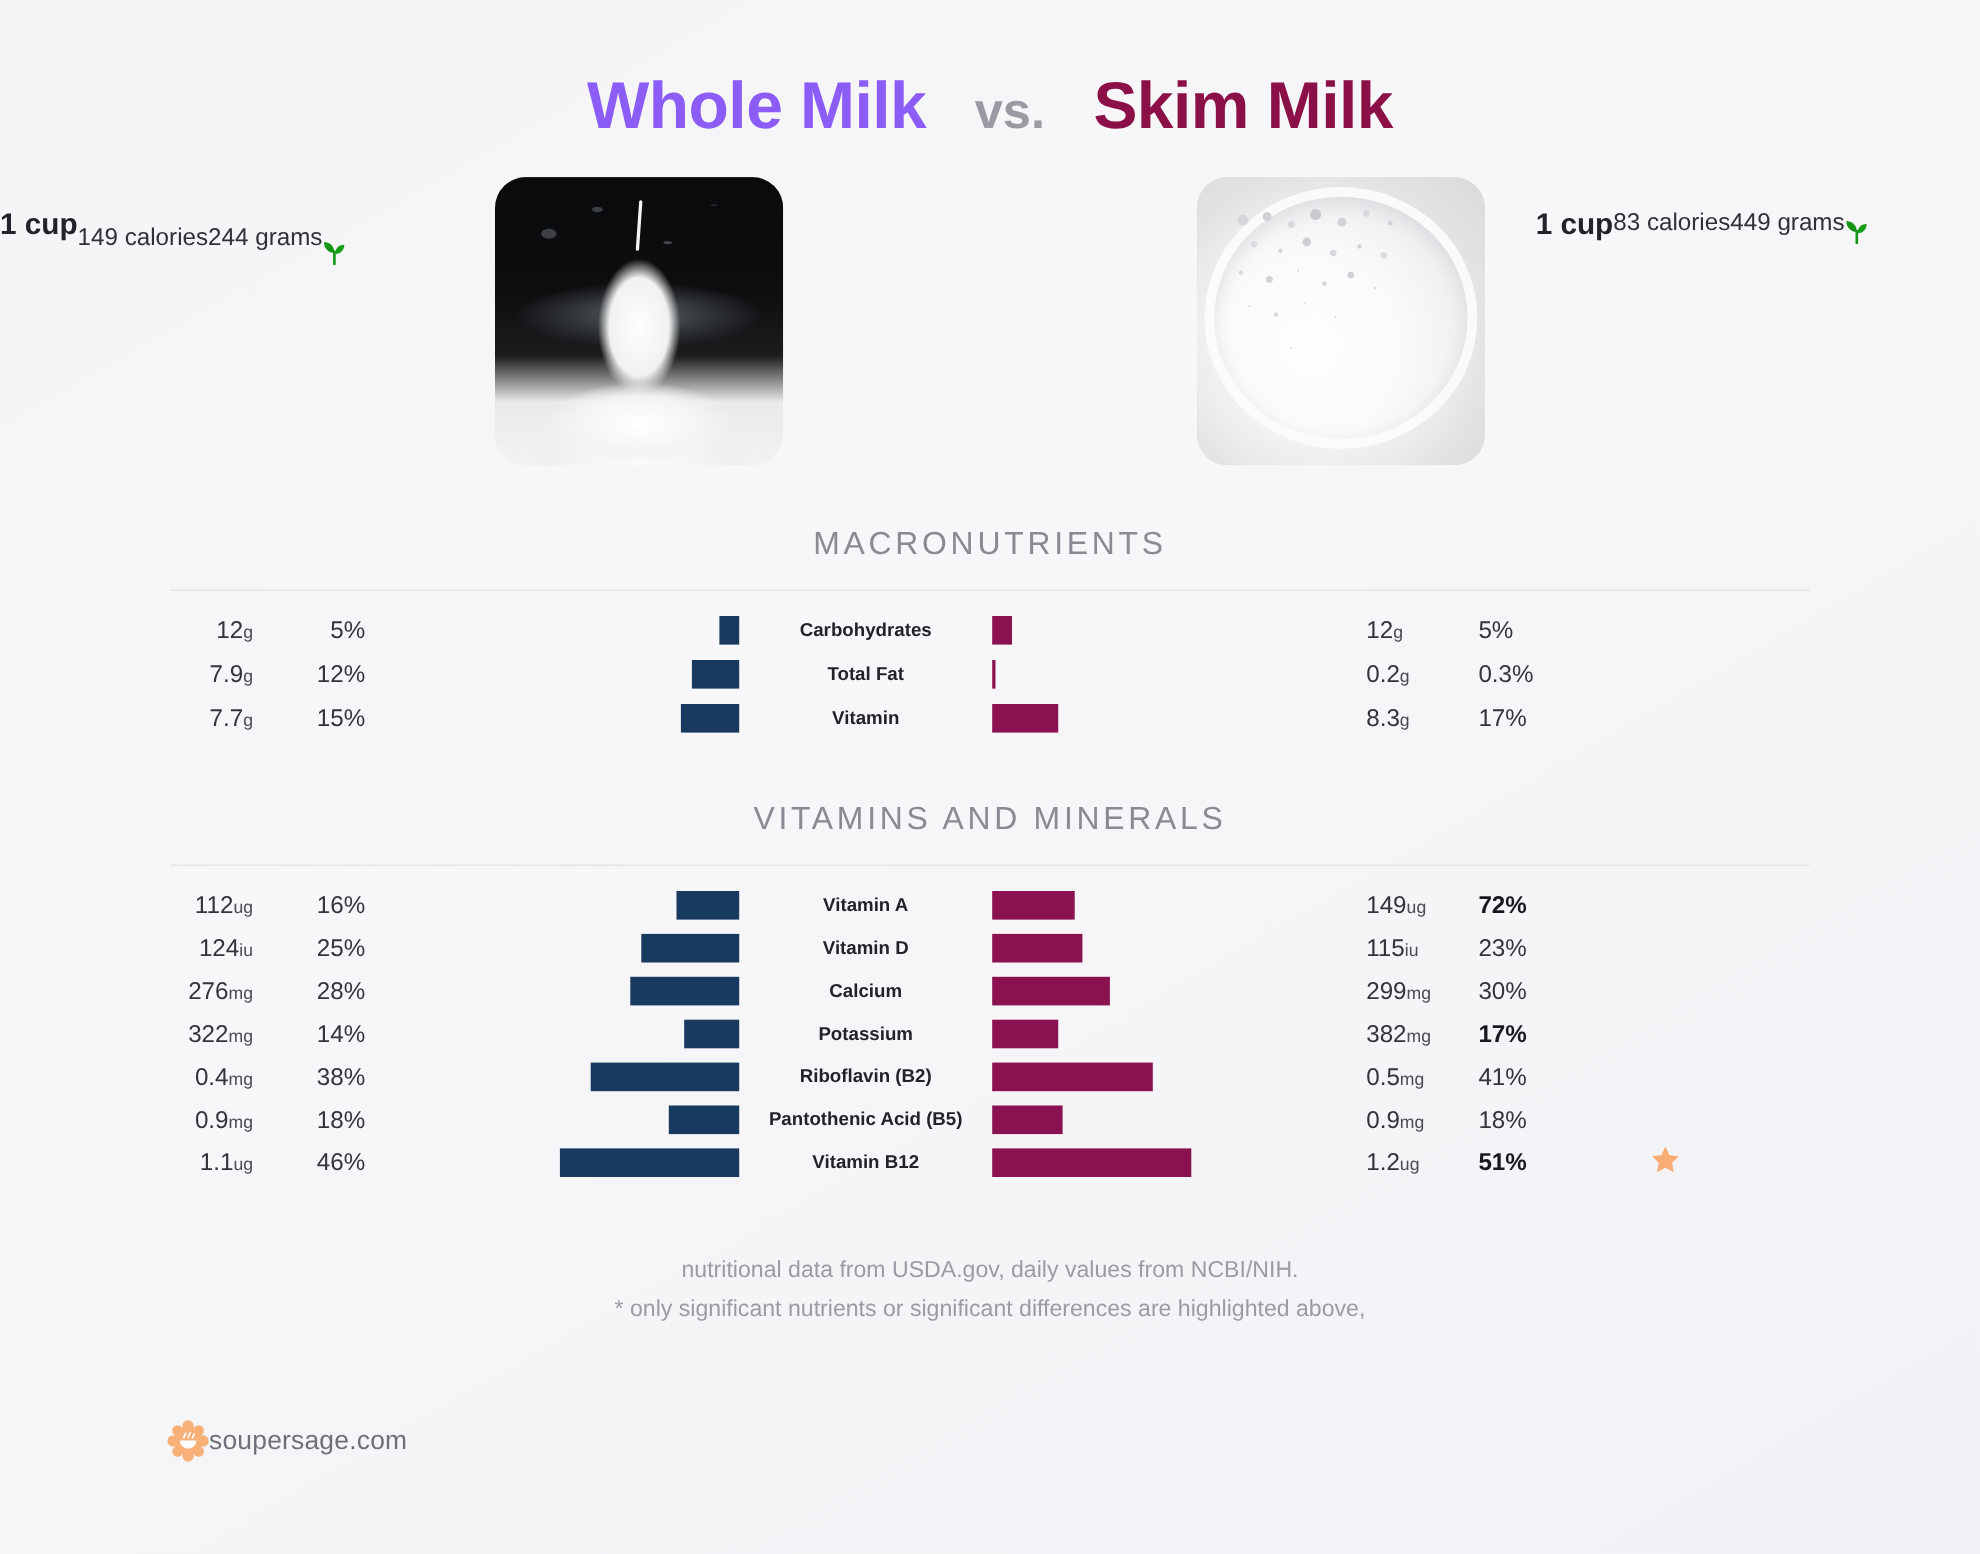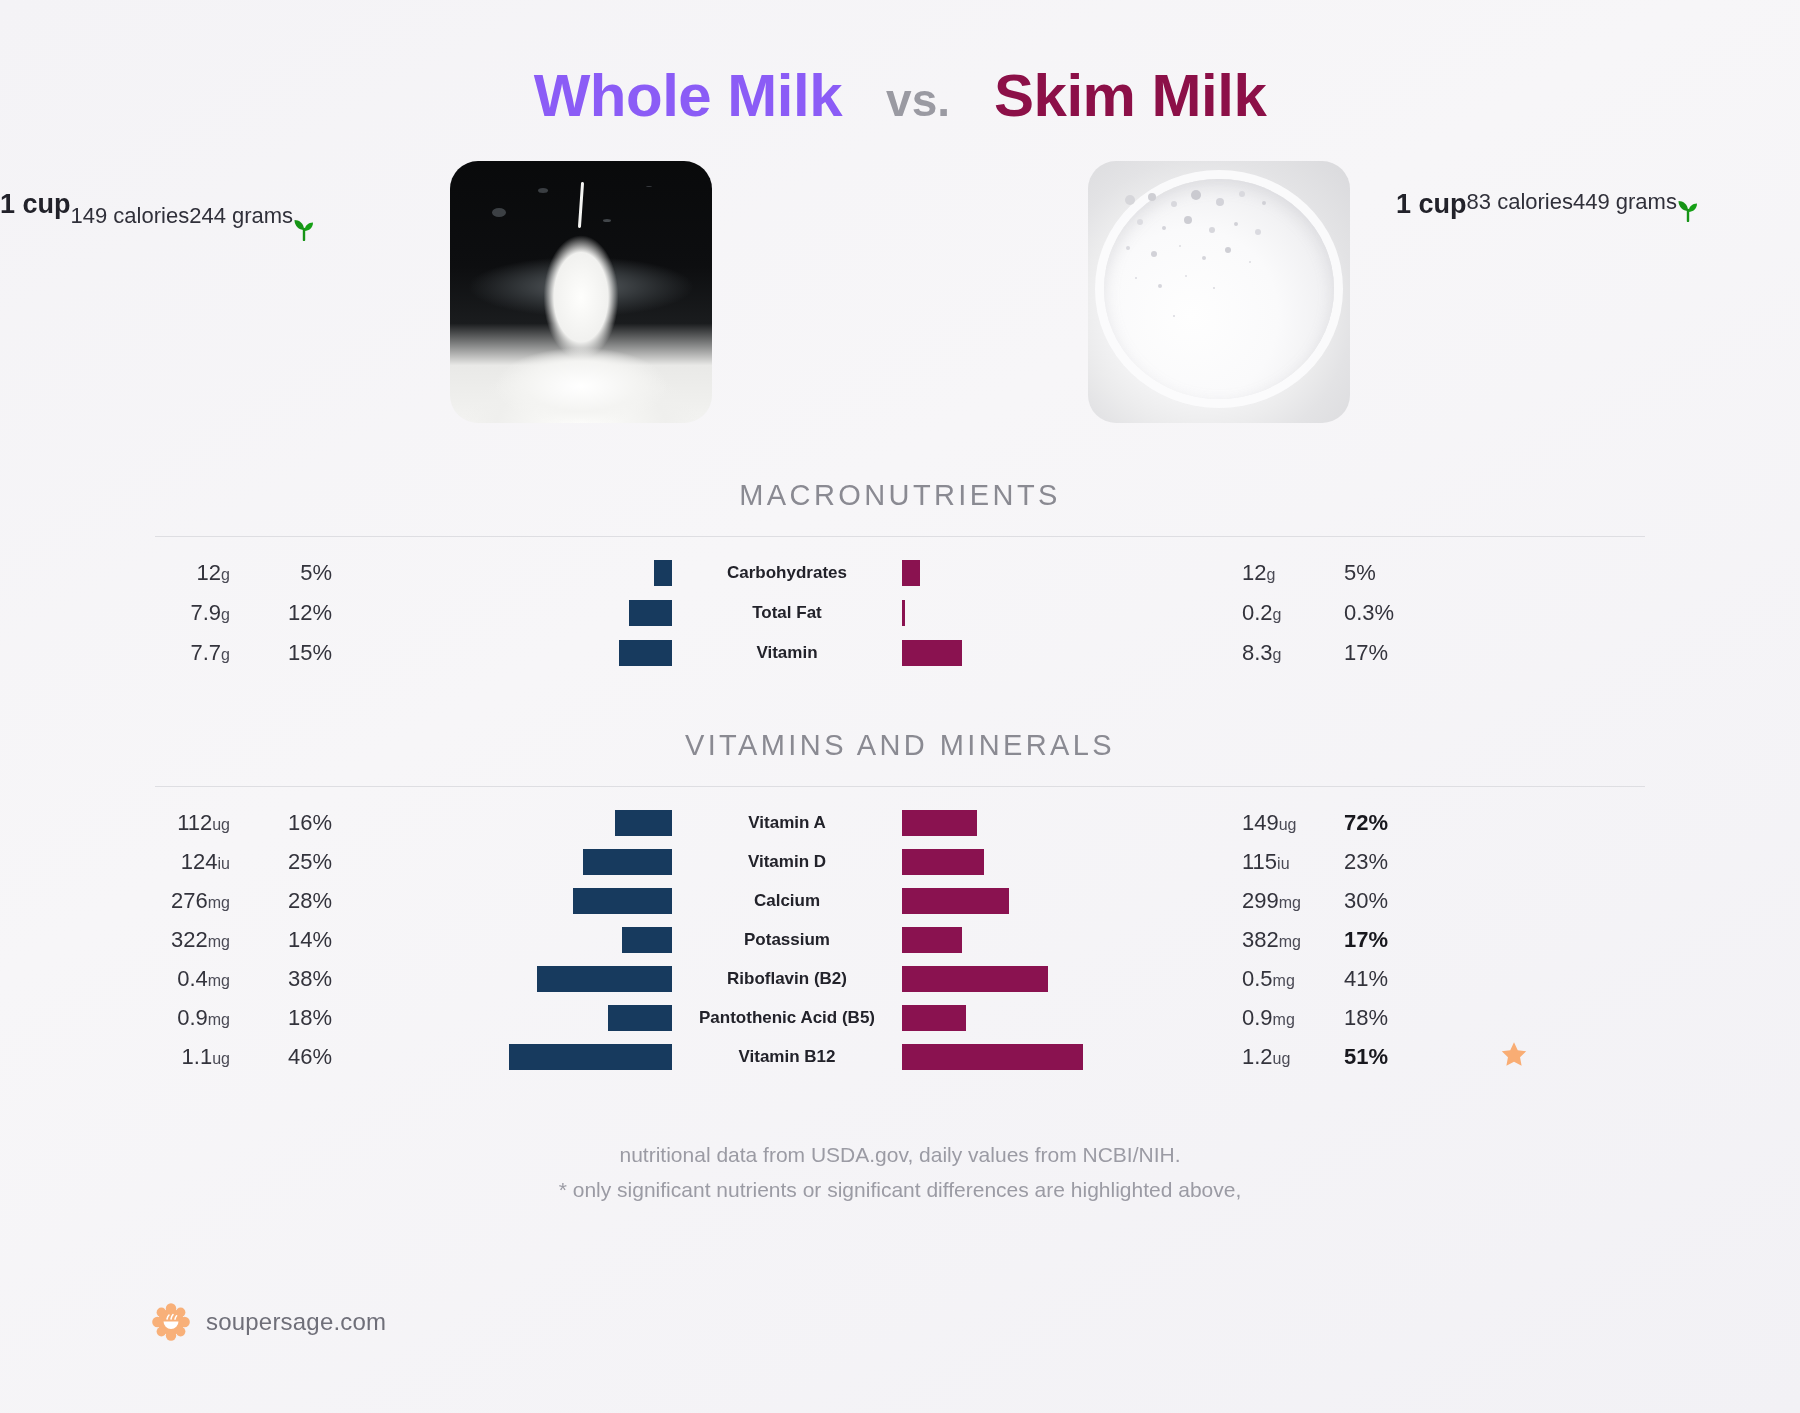--- a/index.html
+++ b/index.html
@@ -270,24 +270,23 @@
     text-align: center;
     font-size: 21px;
     line-height: 1.65;
     color: #9b9ba4;
   }
 
   
   .brand {
     position: absolute;
     left: 152px;
-    bottom: 72px;
+    bottom: 84px;
     display: flex;
     align-items: center;
-    gap: 16px;
   }
   .brand-mark {
     width: 38px;
     height: 38px;
     position: relative;
     flex: 0 0 auto;
   }
   .brand-name {
     font-size: 24px;
     color: #6f6f79;

